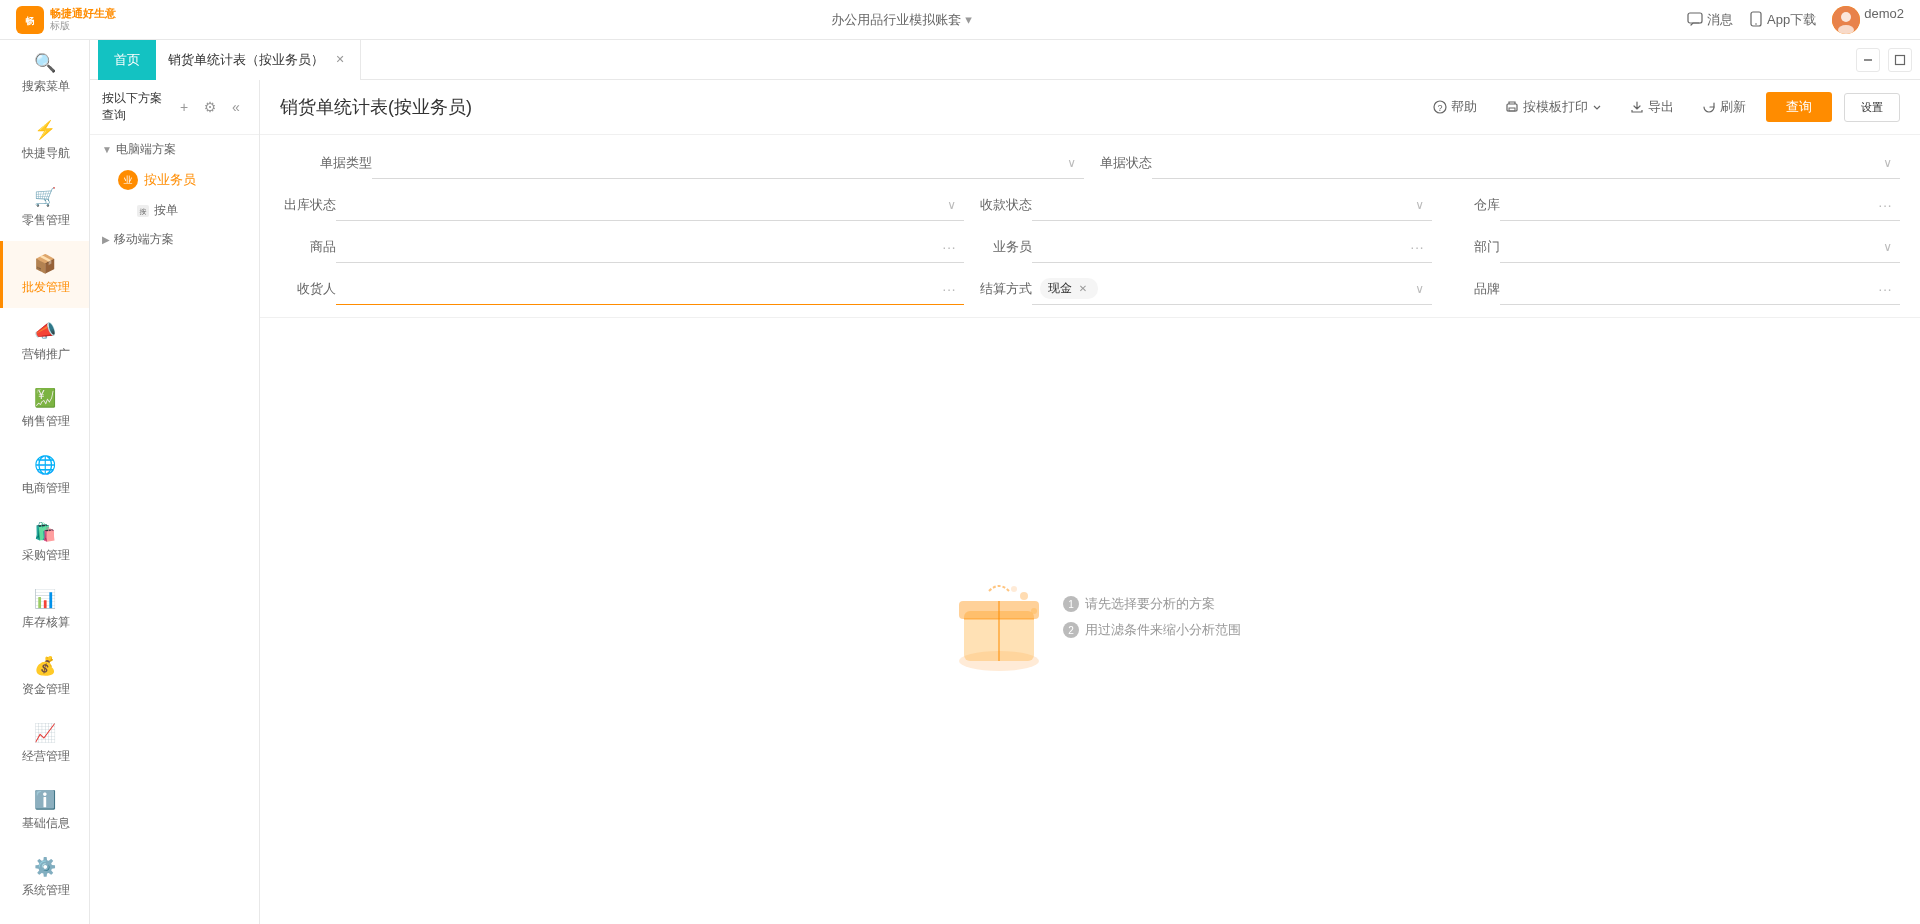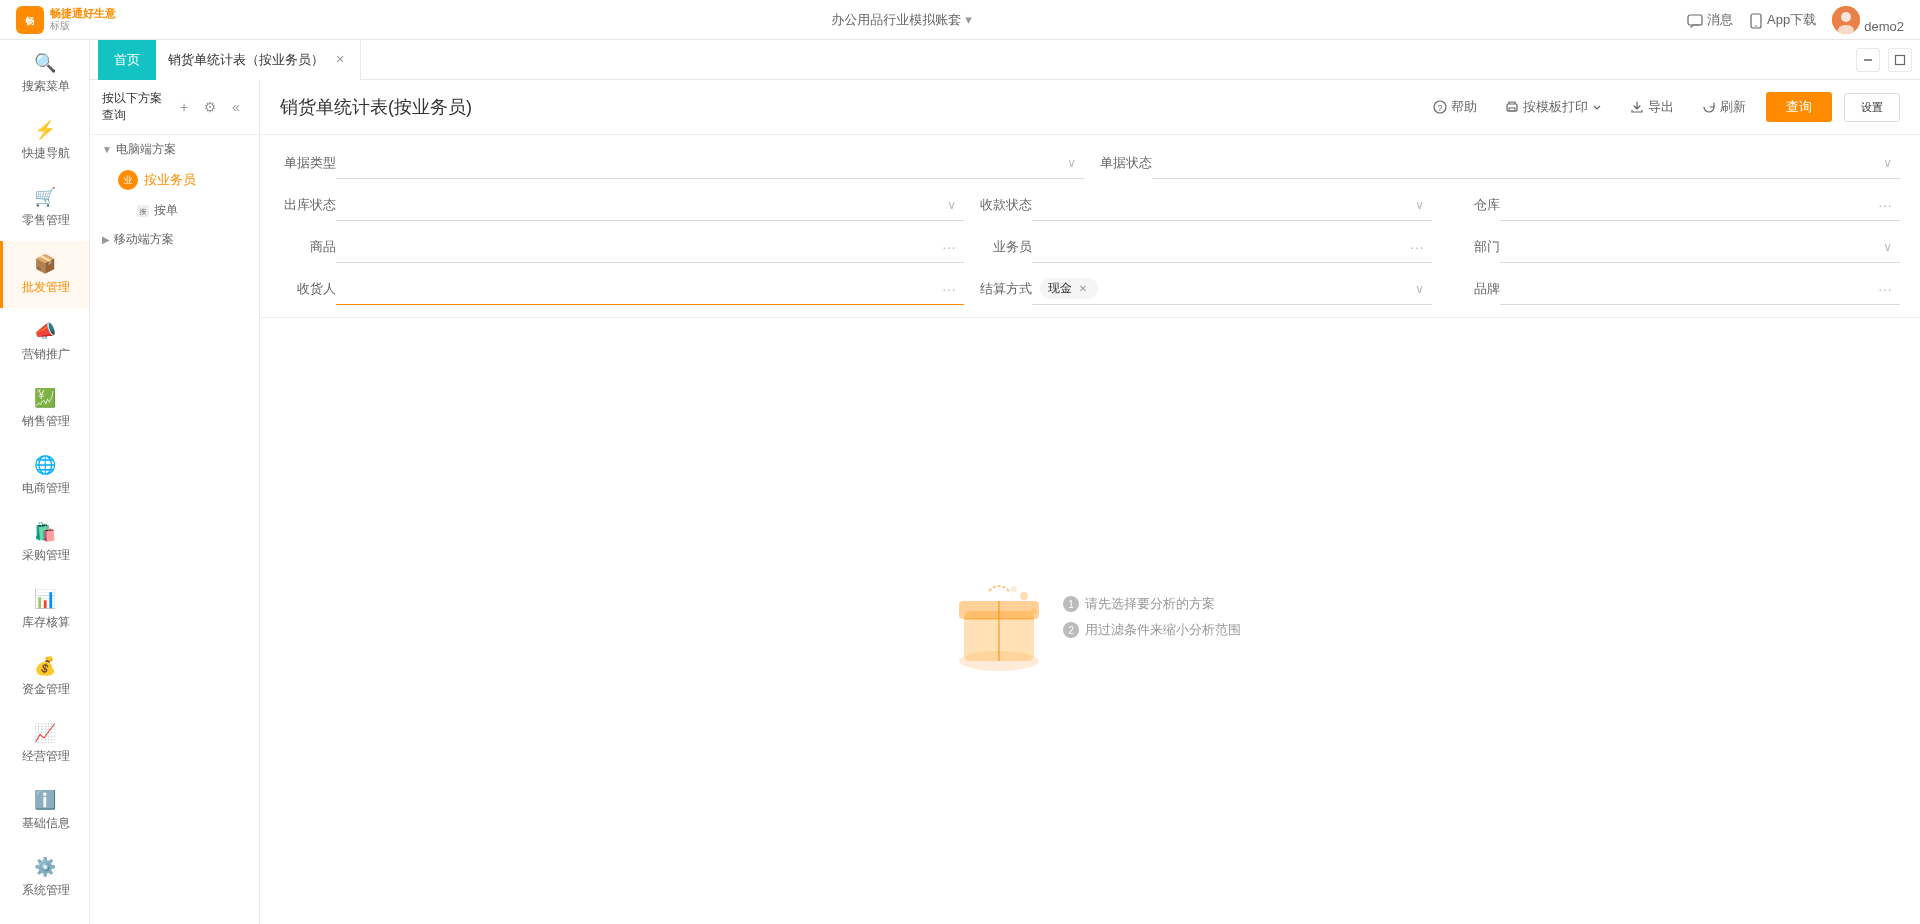--- a/index.html
+++ b/index.html
@@ -15,21 +15,21 @@
       padding: 0 16px;
       border-bottom: 1px solid #e8e8e8;
       flex-shrink: 0;
     }
     .top-header-left { display: flex; align-items: center; gap: 8px; }
     .logo-area { display: flex; align-items: center; gap: 6px; }
     .logo-icon { width: 28px; height: 28px; background: #ff8c00; border-radius: 6px; display: flex; align-items: center; justify-content: center; color: white; font-size: 12px; font-weight: bold; }
     .logo-text { font-size: 11px; color: #ff8c00; line-height: 1.2; }
     .top-header-center { color: #666; font-size: 13px; display: flex; align-items: center; gap: 4px; }
     .top-header-right { display: flex; align-items: center; gap: 16px; }
-    .header-action { display: flex; align-items: flex-end; gap: 4px; color: #666; cursor: pointer; font-size: 13px; }
+    .header-action { display: flex; align-items: flex-start; gap: 4px; color: #666; cursor: pointer; font-size: 13px; }
     .avatar { width: 28px; height: 28px; border-radius: 50%; background: #ff8c00; display: flex; align-items: center; justify-content: center; color: white; font-size: 11px; overflow: hidden; }
 
     
     .main-layout { display: flex; flex: 1; overflow: hidden; }
 
     
     .sidebar {
       width: 90px;
       background: #fff;
       border-right: 1px solid #e8e8e8;
@@ -545,21 +545,21 @@
             <button class="btn-secondary">
               <span>设置</span>
             </button>
           </div>
         </div>
 
         <div class="filter-area">
 
           <div class="filter-row">
             <div class="filter-col" style="flex:1;">
-              <span class="filter-label" style="width:56px;flex-shrink:0;">单据类型</span>
+              <span class="filter-label" style="width:56px;flex-shrink:0;margin-left:36px;">单据类型</span>
               <div class="filter-input-wrapper" style="flex:1;">
                 <input type="text" style="background: transparent; border: none; outline: none; flex: 1 1 0%; font-size: 13px;" placeholder="">
                 <span class="filter-chevron">∨</span>
               </div>
             </div>
             <div class="filter-col" style="flex:1;">
               <span class="filter-label" style="width:56px;flex-shrink:0;">单据状态</span>
               <div class="filter-input-wrapper" style="flex:1;">
                 <input type="text" style="background: transparent; border: none; outline: none; flex: 1 1 0%; font-size: 13px;" placeholder="">
                 <span class="filter-chevron">∨</span>

